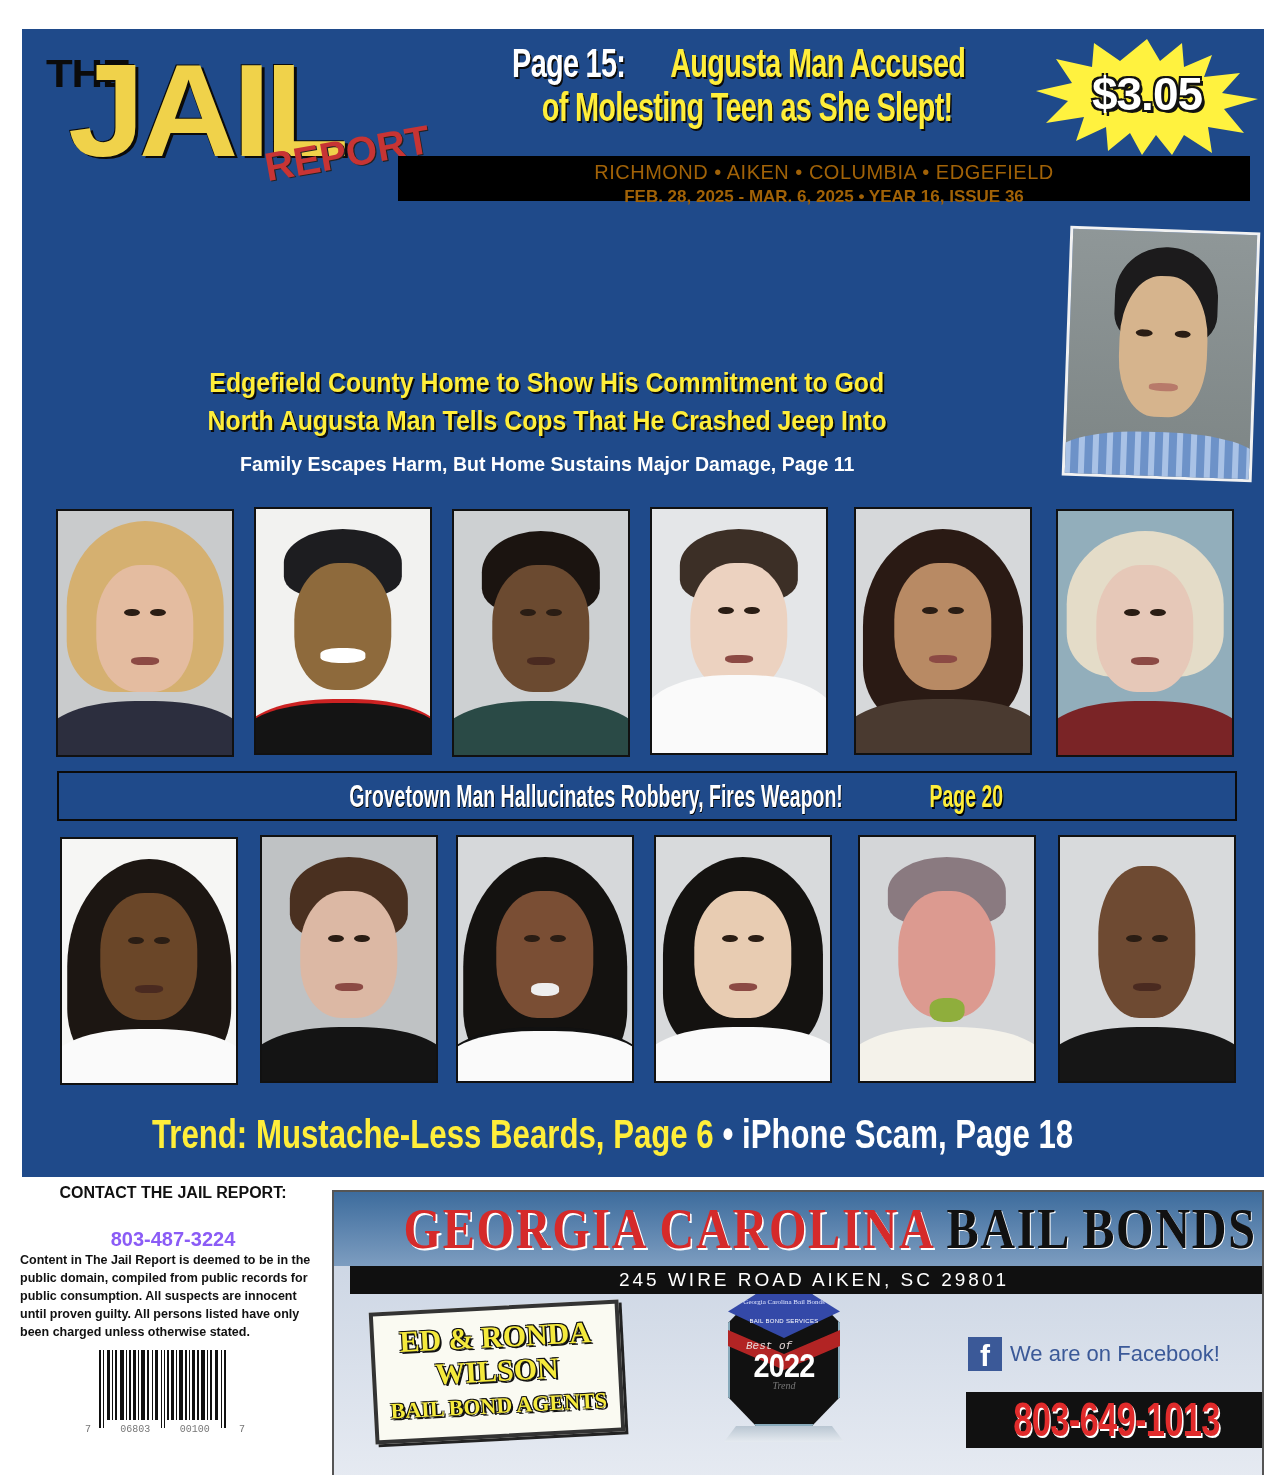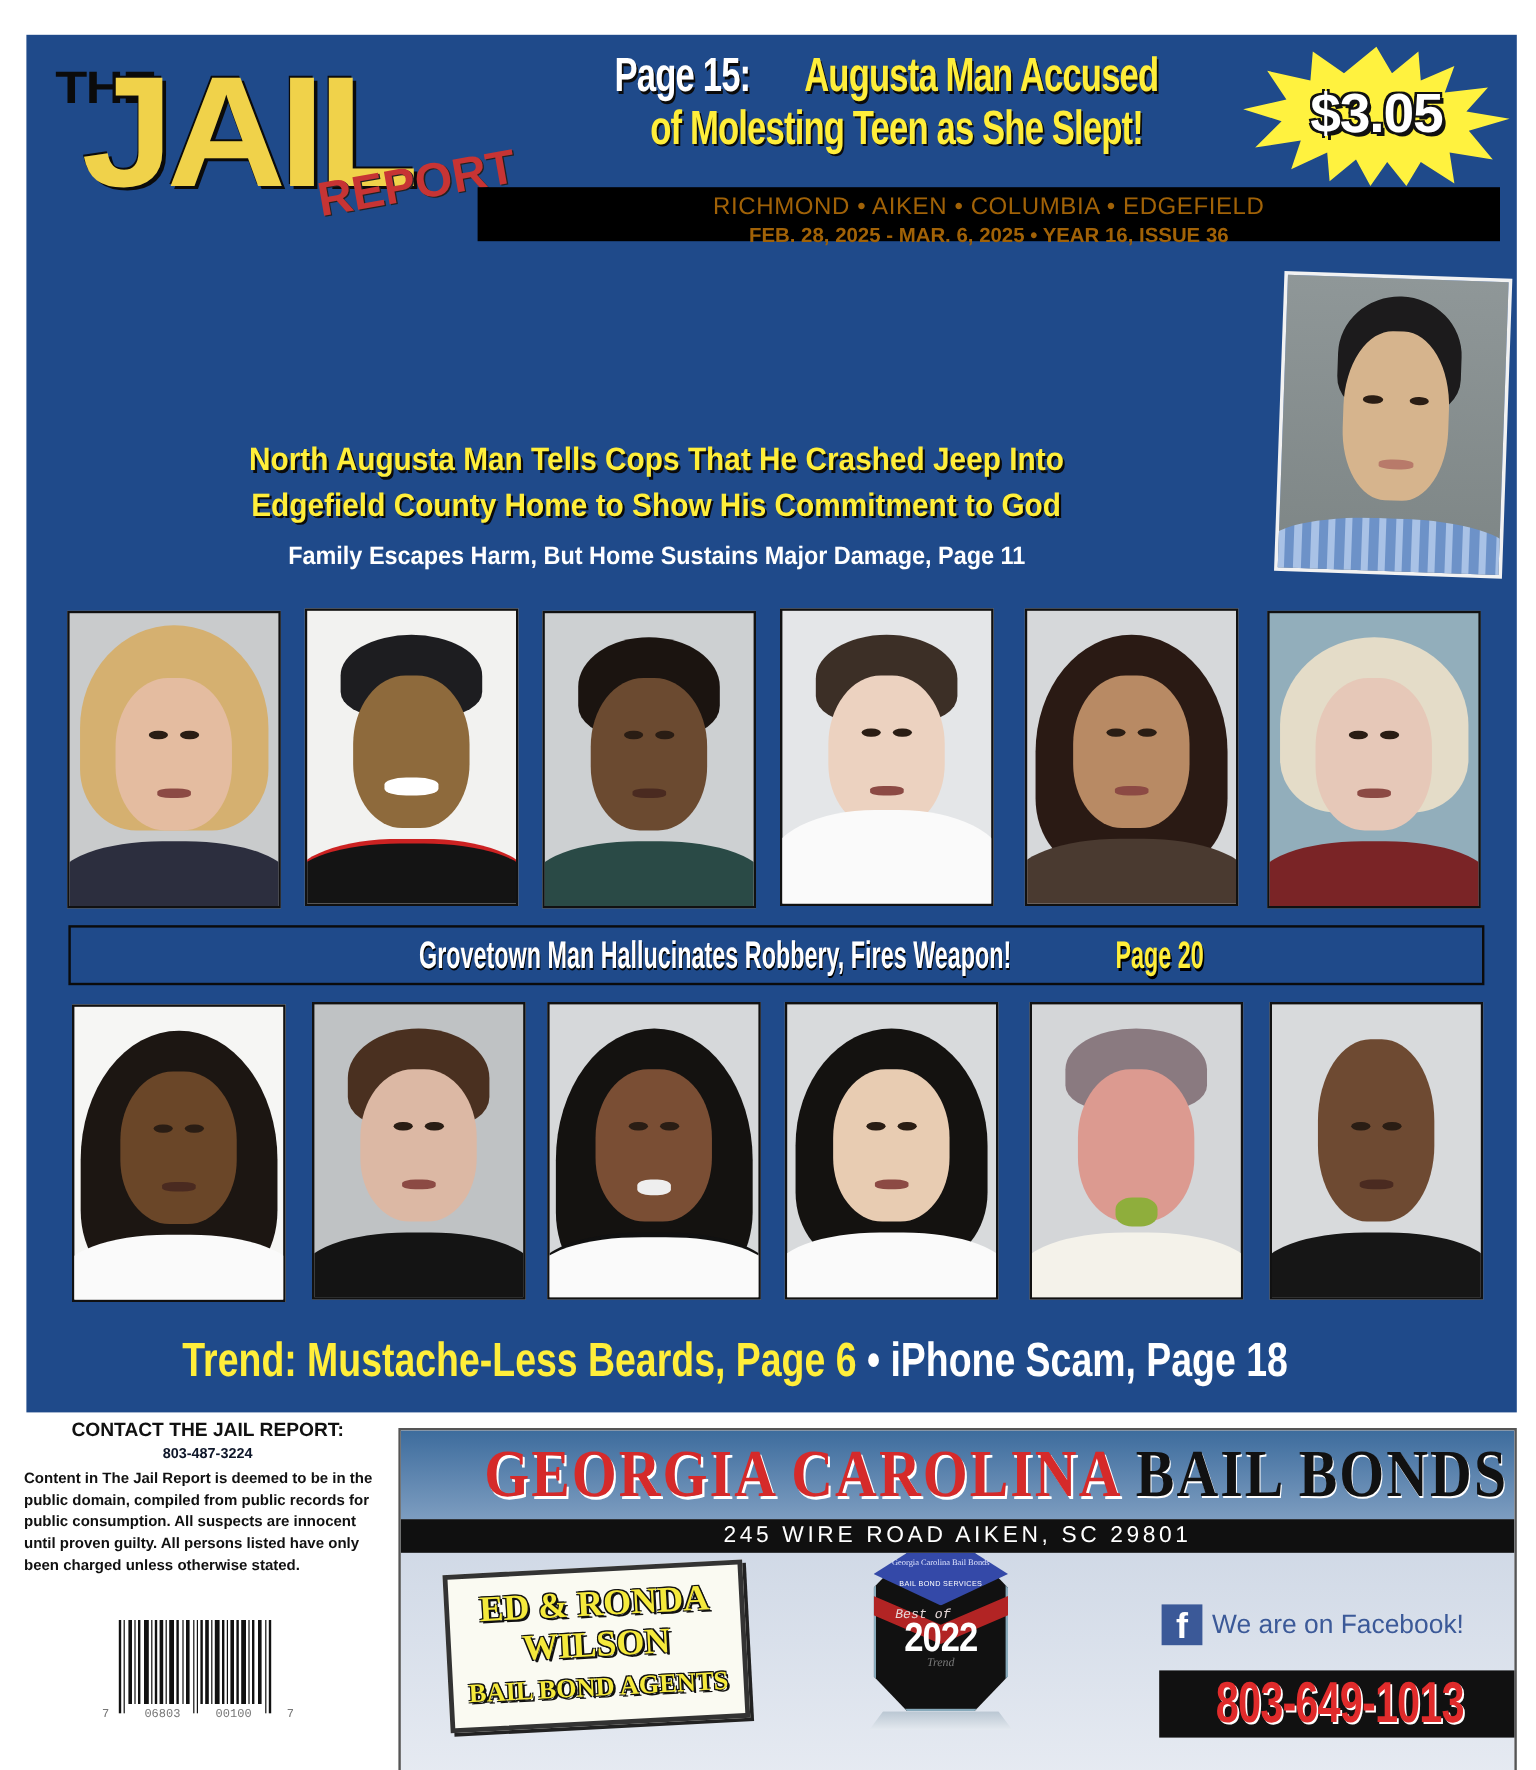--- a/index.html
+++ b/index.html
@@ -125,21 +125,21 @@
     position: absolute; left: 0; top: 1080px; width: 1242px; 
     font-size: 40px; line-height: 50px; white-space: nowrap;
   }
   .bottom-promo span.wrap { display: inline-block; transform: scaleX(0.78); }
   .bottom-promo .y { color: #ffee3a; }
   .bottom-promo .w { color: #ffffff; }
 
   
   .contact { position: absolute; left: 20px; top: 1183px; width: 306px; }
   .contact .title { font-size: 16px; font-weight: 700; text-align: center; color: #111; line-height: 19px; }
-  .contact .phone { font-size: 12px; font-weight: 700; text-align: center; color: #0f172a; line-height: 19px; }
+  .contact .phone { font-size: 20px; font-weight: 700; text-align: center; color: #8b5cf6; line-height: 19px; margin-top: 28px; }
   .contact .disclaimer { font-size: 12.5px; font-weight: 700; color: #111; line-height: 18px; margin-top: 2px; }
   .barcode { position: absolute; left: 85px; top: 1350px; width: 160px; height: 92px; }
   .barcode .bars { position: absolute; left: 12px; top: 0; width: 136px; height: 78px; display: flex; gap: 0; align-items: stretch; }
   .barcode .digits { position: absolute; left: 0; top: 74px; width: 160px; display: flex; justify-content: space-between; font-size: 10px; color: #777; font-family: "Liberation Mono", monospace; }
 
   
   .ad {
     position: absolute; left: 332px; top: 1190px; width: 932px; height: 309px;
     border: 2px solid #555; overflow: hidden;
     background: linear-gradient(180deg, #c5d0e0 0%, #e8ecf3 100%);
@@ -149,21 +149,21 @@
     background: linear-gradient(180deg, #3d6c9d 0%, #7d9dc0 100%);
     text-align: center; white-space: nowrap;
   }
   .ad-top .name {
     display: inline-block; font-family: "Liberation Serif", "DejaVu Serif", serif; font-weight: 900;
     font-size: 56px; line-height: 74px; letter-spacing: 2px; transform: scaleX(0.86);
   }
   .ad-top .red { color: #d52a2a; text-shadow: 2px 2px 0 #fff; }
   .ad-top .blk { color: #111; text-shadow: 1px 1px 0 #fff; }
   .ad-address {
-    position: absolute; left: 0; top: 74px; width: 100%; height: 28px; background: #101010;
+    position: absolute; left: 16px; top: 74px; width: 100%; height: 28px; background: #101010;
     color: #fff; text-align: center; font-size: 19px; line-height: 28px; letter-spacing: 3px;
   }
   .agents {
     position: absolute; left: 38px; top: 114px; width: 250px; height: 132px;
     background: #f7f27a; border: 4px solid #333; transform: rotate(-3deg);
     text-align: center; box-shadow: 3px 3px 0 #222;
   }
   .agents .line1, .agents .line2 { font-family: "Liberation Serif", serif; font-weight: 900; font-size: 30px; line-height: 34px; color: #f4e93c; text-shadow: 2px 2px 0 #111, -1px -1px 0 #111, 1px -1px 0 #111, -1px 1px 0 #111; }
   .agents .line1 { margin-top: 10px; }
   .agents .line3 { font-family: "Liberation Serif", serif; font-weight: 900; font-size: 22px; line-height: 28px; color: #f4e93c; text-shadow: 2px 2px 0 #111, -1px -1px 0 #111, 1px -1px 0 #111, -1px 1px 0 #111; margin-top: 4px; }
@@ -231,22 +231,22 @@
     </svg>
     <div class="amt">$3.05</div>
   </div>
 
   <div class="black-band">
     <div class="cities">RICHMOND • AIKEN • COLUMBIA • EDGEFIELD</div>
     <div class="dates">FEB. 28, 2025 - MAR. 6, 2025 • YEAR 16, ISSUE 36</div>
   </div>
 
   <div class="sub-headline condensed">
+    <span class="hl-line"><span>Edgefield County Home to Show His Commitment to God</span></span>
     <span class="hl-line"><span>North Augusta Man Tells Cops That He Crashed Jeep Into</span></span>
-    <span class="hl-line"><span>Edgefield County Home to Show His Commitment to God</span></span>
   </div>
   <div class="kicker condensed">
     <span>Family Escapes Harm, But Home Sustains Major Damage, Page 11</span>
   </div>
 
   <div class="featured">
     <div style="position:absolute;left:24%;top:6%;width:56%;height:40%;background:#1c1b1c;border-radius:50% 50% 30% 30%;"></div>
     <div style="position:absolute;left:27%;top:18%;width:48%;height:58%;background:#d6b48d;border-radius:45% 45% 42% 42%;"></div>
     <div style="position:absolute;left:36%;top:40%;width:9%;height:3%;background:#2a1d14;border-radius:50%;"></div>
     <div style="position:absolute;left:57%;top:40%;width:9%;height:3%;background:#2a1d14;border-radius:50%;"></div>

